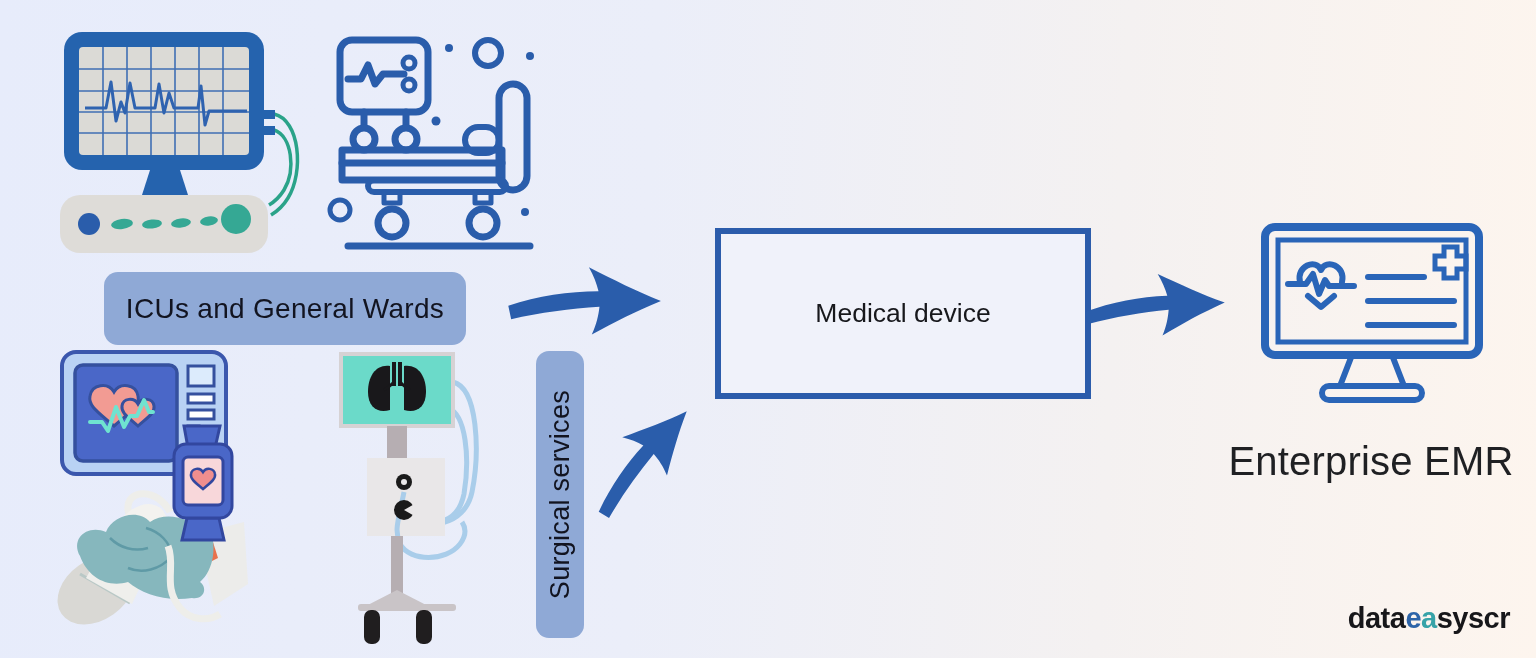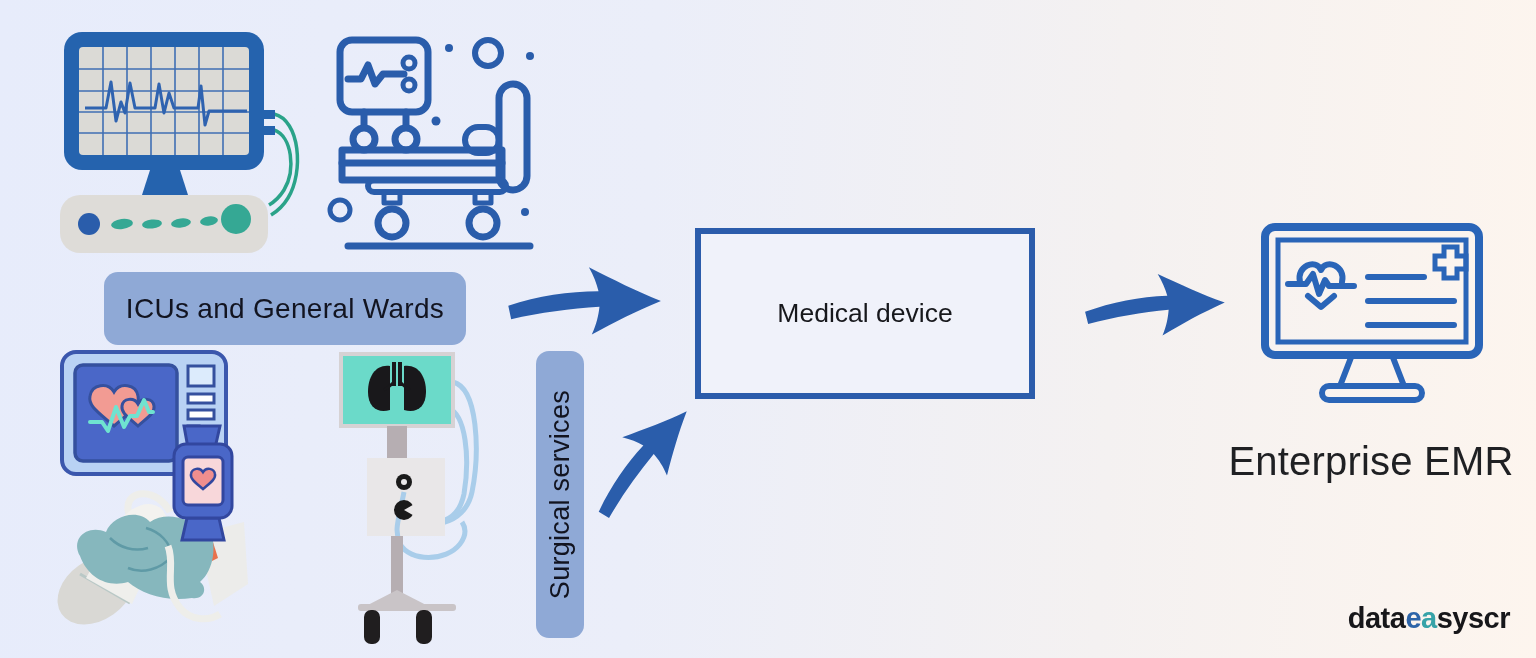--- a/index.html
+++ b/index.html
@@ -9,21 +9,21 @@
   }
   .abs{position:absolute;}
   .pill{
     background:var(--label-bg);display:flex;align-items:center;justify-content:center;
     color:#121420;font-weight:500;letter-spacing:.3px;
   }
   #icu-label{left:104px;top:272px;width:362px;height:73px;border-radius:14px;font-size:28px;}
   #surgical-label{left:536px;top:351px;width:48px;height:287px;border-radius:13px;}
   #surgical-label span{writing-mode:vertical-rl;transform:rotate(180deg);font-size:27px;white-space:nowrap;}
   #process-box{
-    left:695px;top:228px;width:340px;height:171px;box-sizing:border-box;
+    left:715px;top:228px;width:376px;height:171px;box-sizing:border-box;
     background:var(--box-bg);border:6px solid var(--box-border);
     display:flex;flex-direction:row;align-items:center;justify-content:center;
     font-size:26.5px;line-height:37px;color:#17181c;text-align:center;
   }
   #emr-label{left:1206px;top:439px;width:330px;text-align:center;font-size:40px;color:#1f2023;font-weight:500;letter-spacing:.2px;}
   #logo{right:26px;top:602px;font-size:29px;font-weight:700;letter-spacing:-.5px;color:#17171a;}
   #logo .e{color:#2d64a8;} #logo .a{color:#37a3a8;}
   svg{display:block;}
   .arrow-fill{fill:var(--accent-blue);}
   #arrow-2-wrap{left:572px;top:392px;width:140px;height:122px;}

